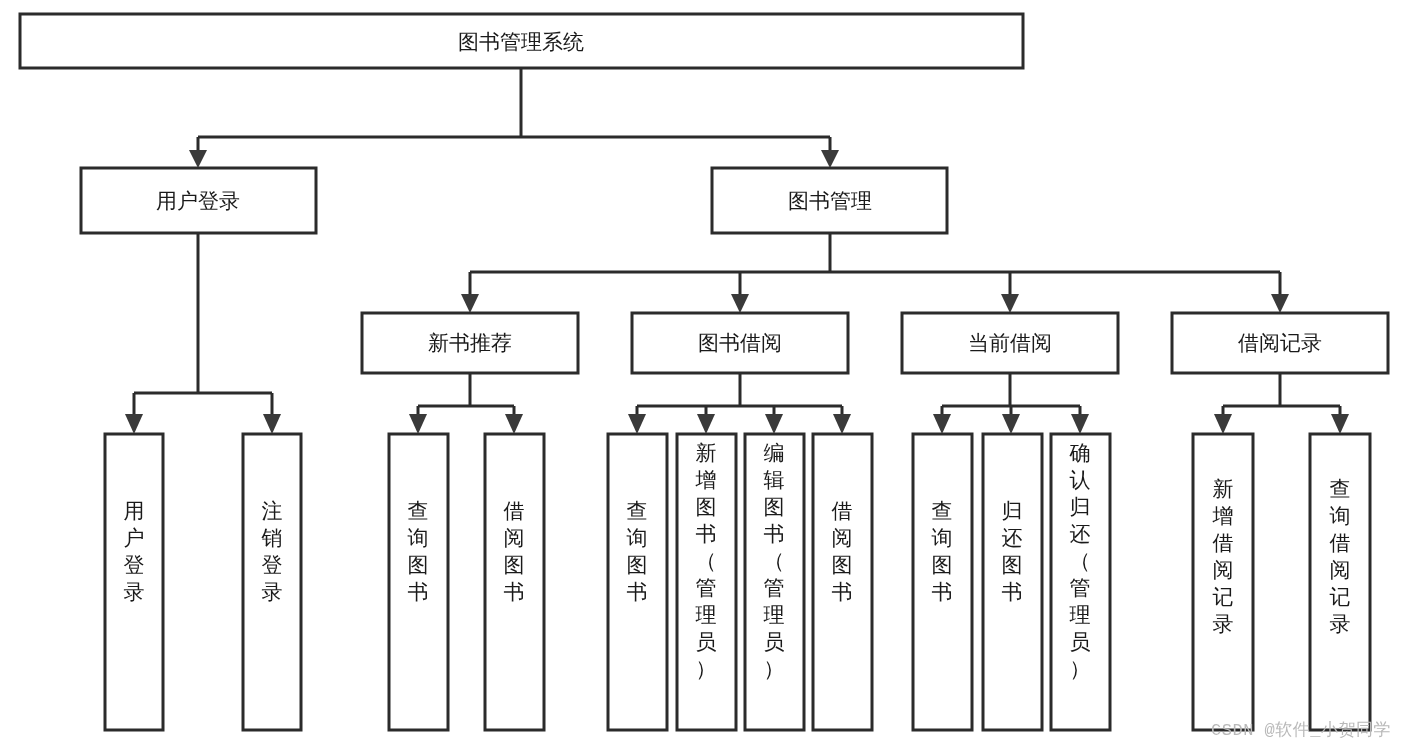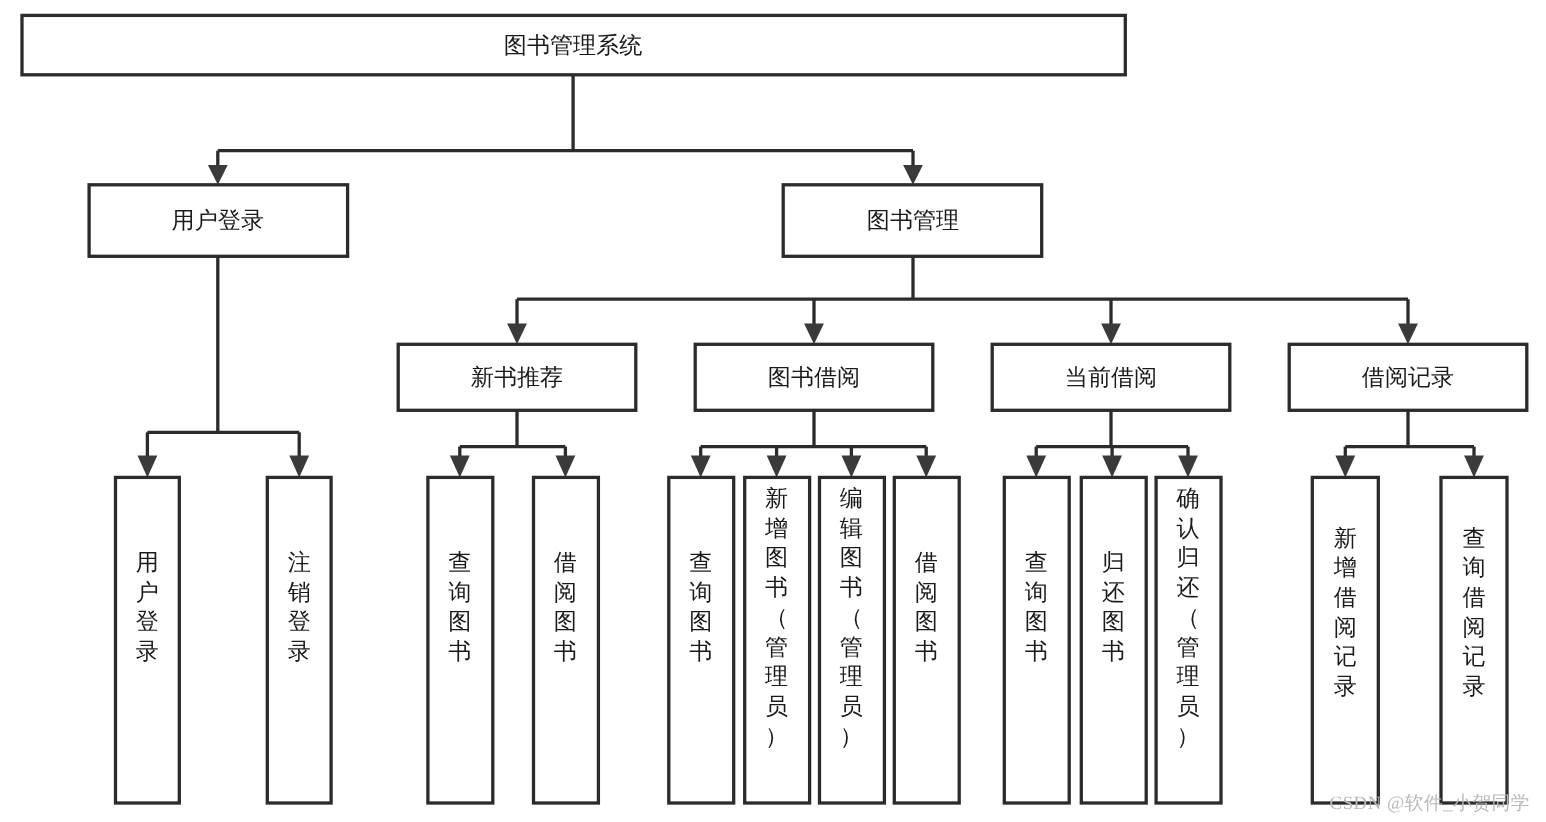--- a/index.html
+++ b/index.html
@@ -52,21 +52,21 @@
   .node-label-vertical {
     font-family: "Liberation Sans", "DejaVu Sans", sans-serif;
     fill: #1a1a1a;
     font-size: 21px;
     text-anchor: middle;
   }
   .watermark {
     position: absolute;
     right: 14px;
     bottom: 6px;
-    font-family: Liberation Serif, serif;
+    font-family: Liberation Mono, monospace;
     font-size: 17px;
     color: #b9b9b9;
     letter-spacing: 0.5px;
     white-space: nowrap;
     user-select: none;
     margin-top: 12px;
   }
 </style>
 </head>
 <body>

